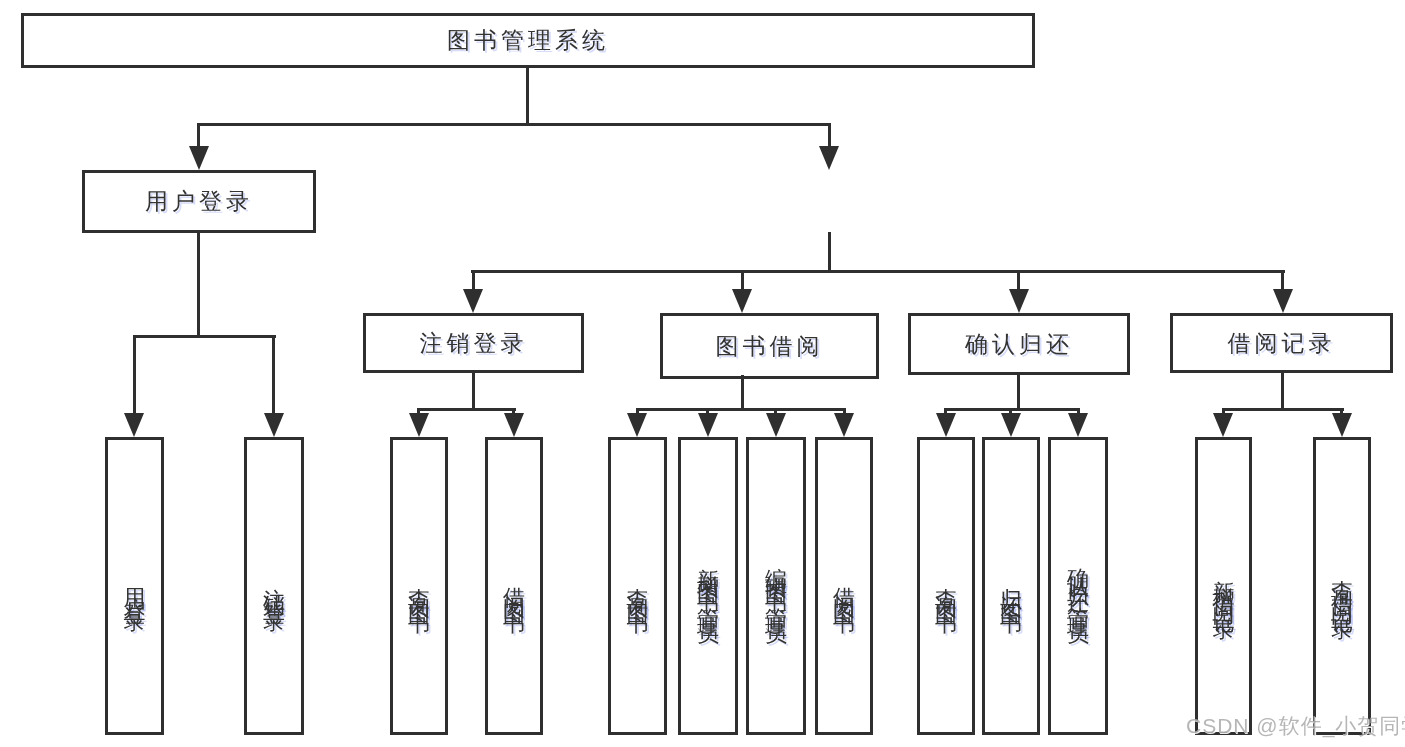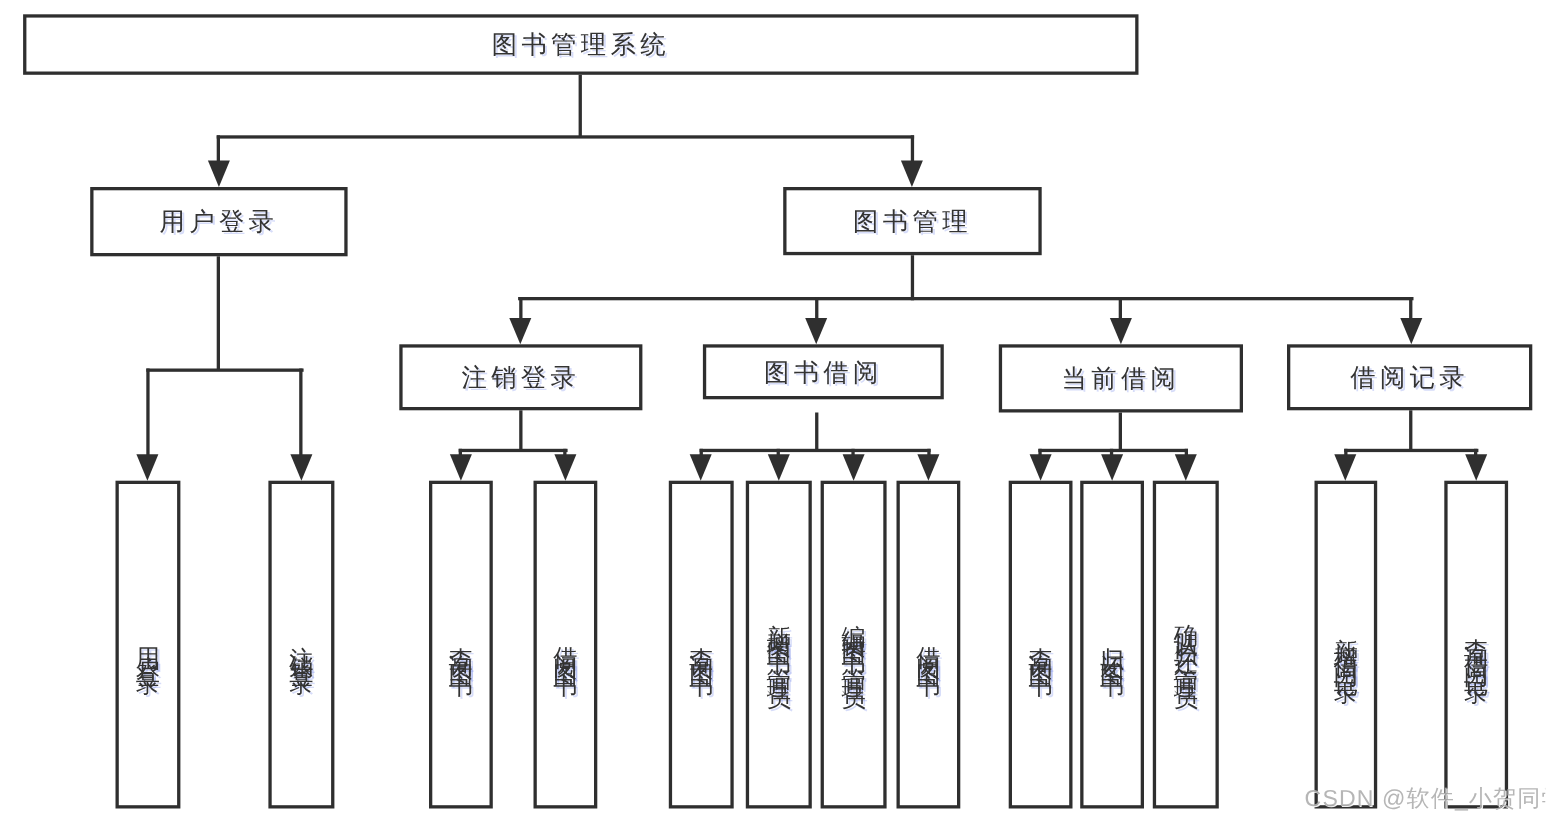--- a/index.html
+++ b/index.html
@@ -62,32 +62,29 @@
 
 <div id="canvas">
 
   <div class="box" style="left:21px; top:13px; width:1014px; height:55px">
     <span class="hlabel">图书管理系统</span>
   </div>
 
   <div class="box" style="left:82px; top:170px; width:234px; height:63px">
     <span class="hlabel">用户登录</span>
   </div>
-  <div class="box" style="left:712px; top:170px; width:235px; height:62px">
-    <span class="hlabel">图书管理</span>
-  </div>
 
   <div class="box" style="left:363px; top:313px; width:221px; height:60px">
     <span class="hlabel">注销登录</span>
   </div>
-  <div class="box" style="left:639px; top:313px; width:219px; height:50px">
+  <div class="box" style="left:660px; top:313px; width:219px; height:66px">
     <span class="hlabel">图书借阅</span>
   </div>
   <div class="box" style="left:908px; top:313px; width:222px; height:62px">
-    <span class="hlabel">当前借阅</span>
+    <span class="hlabel">确认归还</span>
   </div>
   <div class="box" style="left:1170px; top:313px; width:223px; height:60px">
     <span class="hlabel">借阅记录</span>
   </div>
 
   <div class="box vbox" style="left:105px; top:437px; width:59px; height:298px">
     <span class="vlabel">用户登录</span>
   </div>
   <div class="box vbox" style="left:244px; top:437px; width:60px; height:298px">
     <span class="vlabel">注销登录</span>

